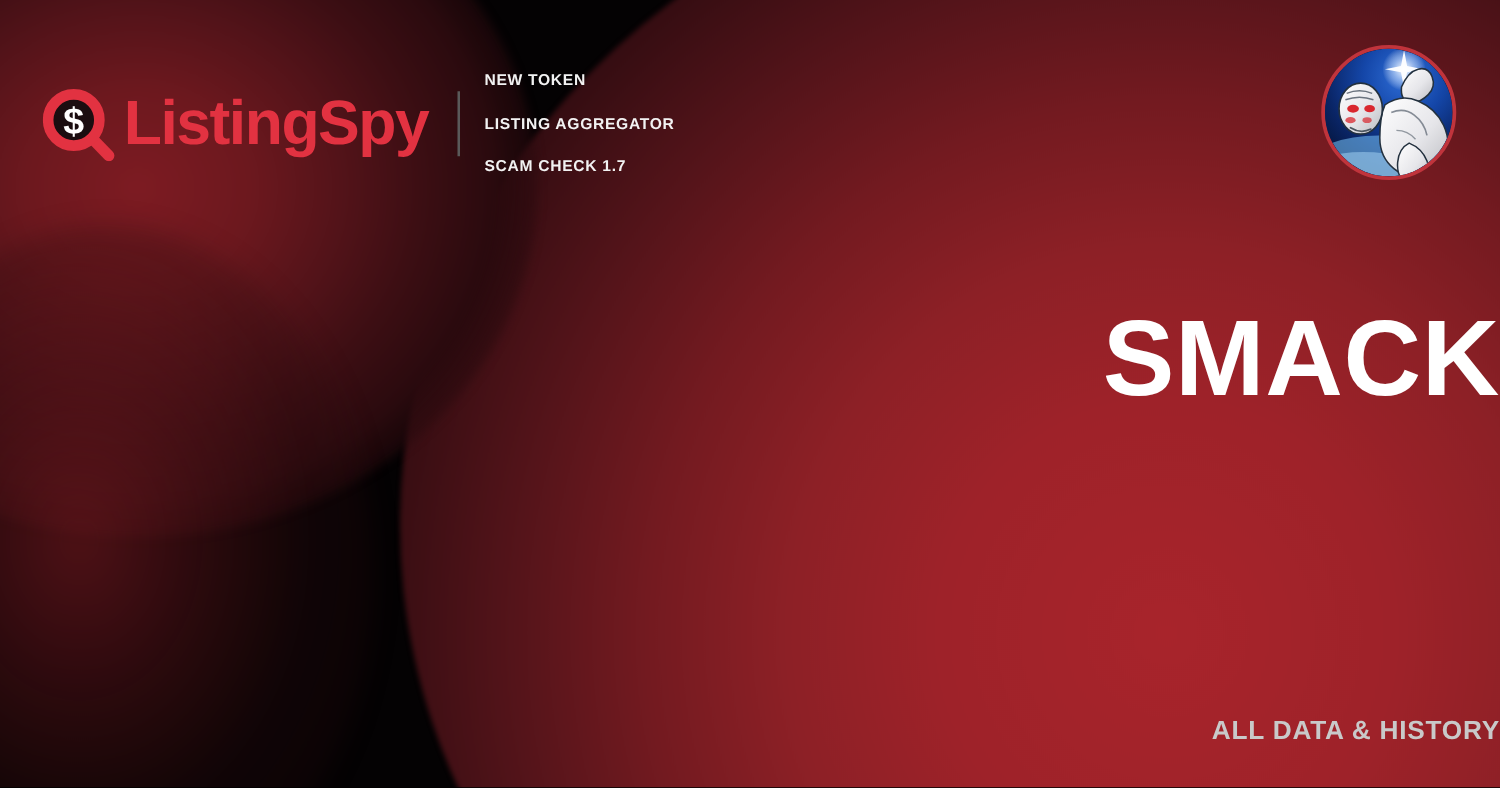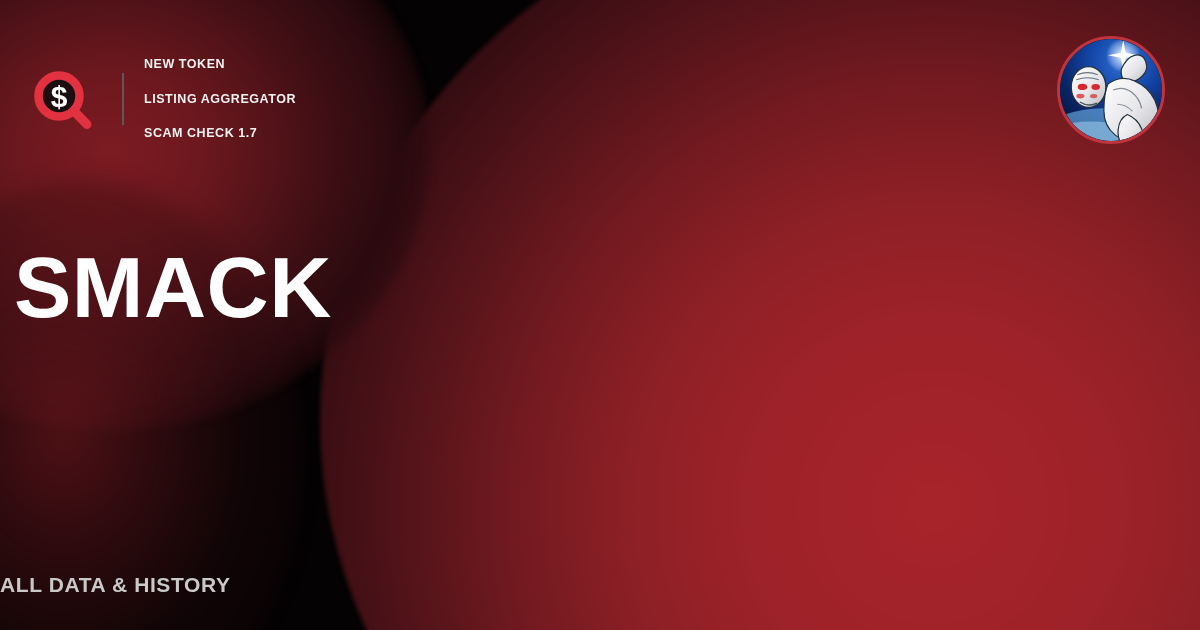--- a/index.html
+++ b/index.html
@@ -153,21 +153,21 @@
     z-index:6;
   }
   .avatar svg { display:block; width:100%; height:100%; }
 
   
   .center {
     position:absolute;
     left:0;
     top:244px;
     width:1200px;
-    text-align:left;
+    text-align:right;
     z-index:5;
     padding-left:14px;
   }
 
   .token-symbol {
     font-size:86px;
     font-weight:bold;
     color:#ffffff;
     letter-spacing:0.5px;
     line-height:1.02;
@@ -183,21 +183,21 @@
     margin-top:8px;
     white-space:nowrap;
   }
 
   
   .footer {
     position:absolute;
     left:0;
     bottom:33px;
     width:1200px;
-    text-align:left;
+    text-align:right;
     z-index:5;
   }
   .footer-text {
     display:inline-block;
     font-size:21px;
     font-weight:bold;
     color:#c9c9c9;
     letter-spacing:0.6px;
     white-space:nowrap;
   }
@@ -219,20 +219,21 @@
         <svg viewBox="0 0 58 58" xmlns="http://www.w3.org/2000/svg">
 
           <line x1="38.5" y1="38.5" x2="53" y2="53.5" stroke="#e23241" stroke-width="9" stroke-linecap="round"></line>
 
           <circle cx="25" cy="25" r="20.5" fill="#1b0d10" stroke="#e23241" stroke-width="8.5"></circle>
 
           <text x="25" y="36" text-anchor="middle" font-family="Liberation Sans, sans-serif" font-size="30" font-weight="bold" fill="#ffffff">$</text>
         </svg>
       </span>
 
+      <span class="brand-word">ListingSpy</span>
 
       <span class="brand-divider"></span>
 
       <span class="tagline">
         <span class="tagline-line">NEW TOKEN</span>
         <span class="tagline-line">LISTING AGGREGATOR</span>
         <span class="tagline-line">SCAM CHECK 1.7</span>
       </span>
     </div>
 

